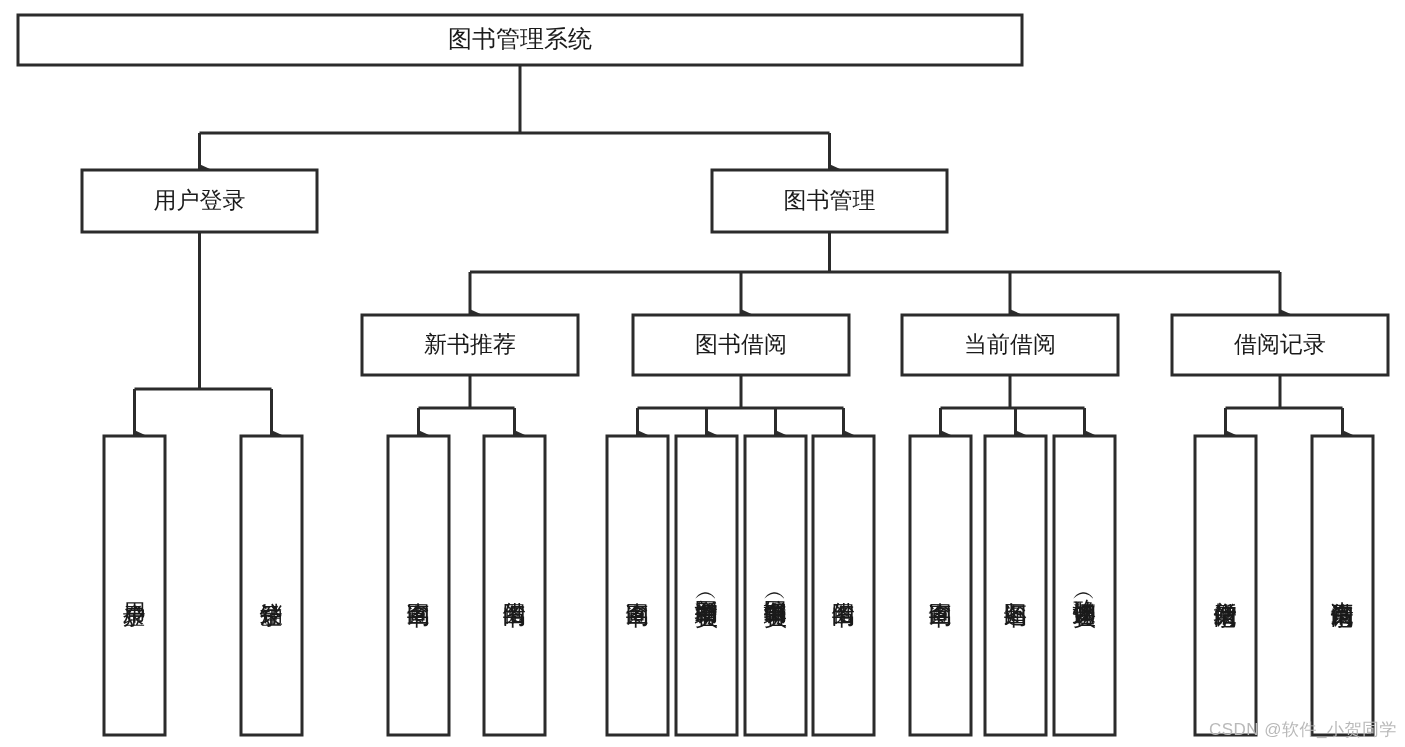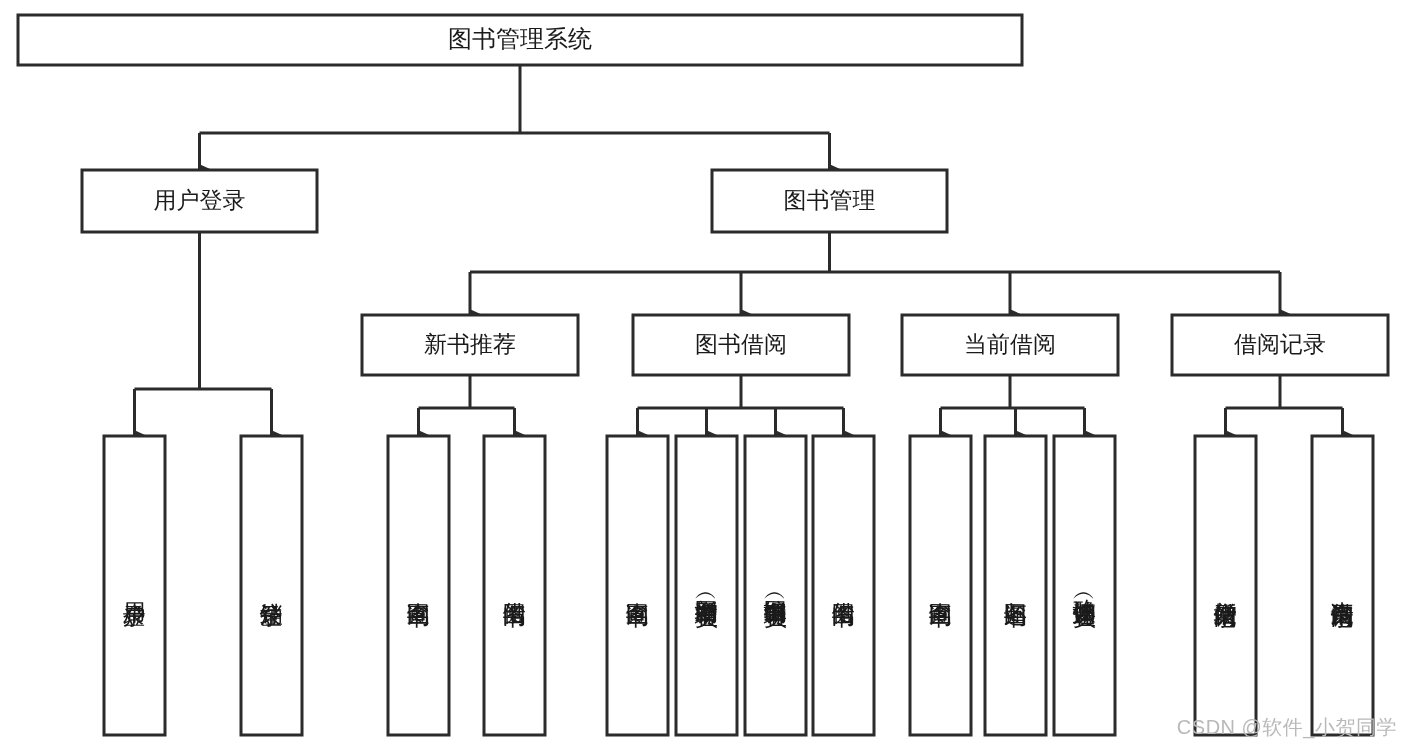--- a/index.html
+++ b/index.html
@@ -49,21 +49,21 @@
     text-align:center;
     white-space:nowrap;
     pointer-events:none;
   }
 
   .watermark{
     position:absolute;
     right:8px;
     bottom:6px;
     font-family:"Liberation Sans","DejaVu Sans",sans-serif;
-    font-size:20px;
+    font-size:17px;
     color:#b9b9b9;
     white-space:nowrap;
     letter-spacing:0.5px;
   }
 </style>
 </head>
 <body>
 
 <div id="diagram-root">
 

